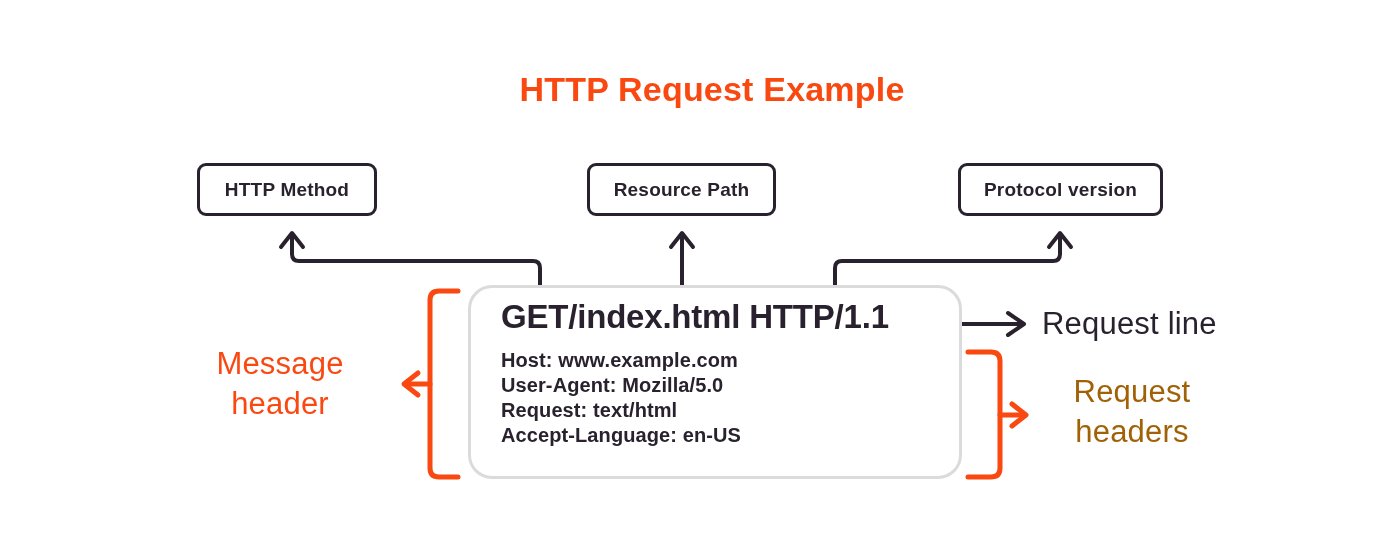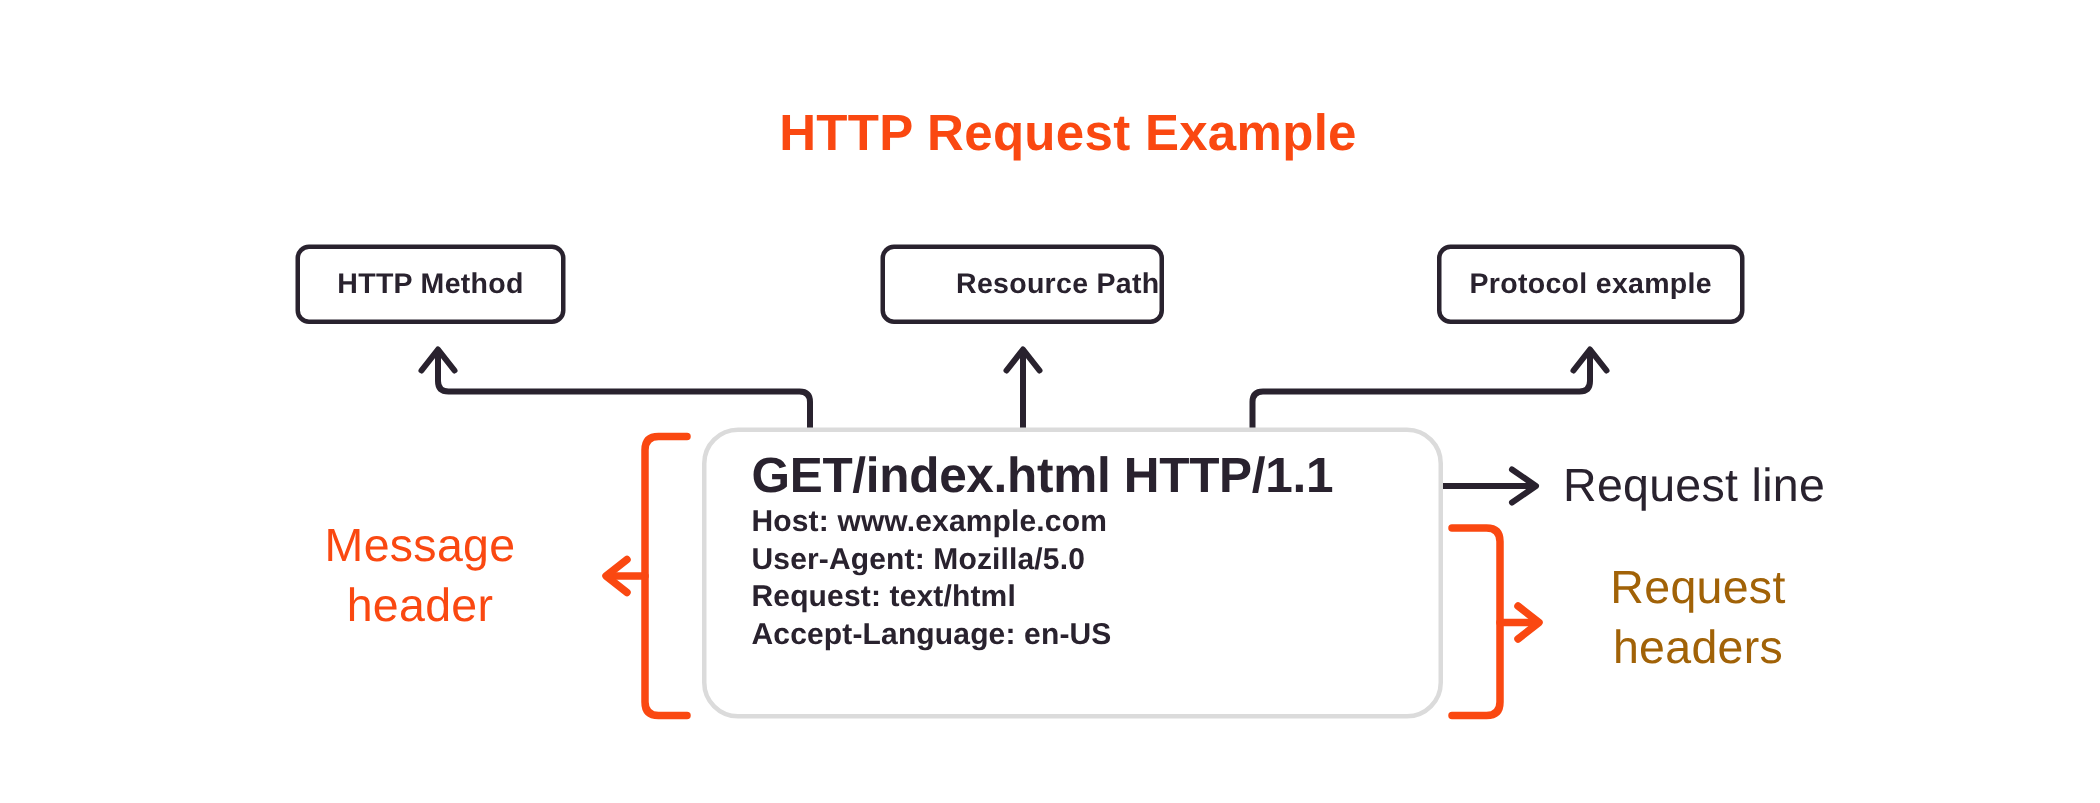--- a/index.html
+++ b/index.html
@@ -36,21 +36,21 @@
     background: #ffffff;
     display: flex;
     align-items: center;
     justify-content: center;
     font-size: 19px;
     font-weight: 600;
     color: #29222E;
     letter-spacing: 0.2px;
   }
   .node-method  { left: 197px; top: 163px; width: 180px; }
-  .node-path    { left: 587px; top: 163px; width: 189px; justify-content: flex-end; }
+  .node-path    { left: 587px; top: 163px; width: 189px; }
   .node-proto   { left: 958px; top: 163px; width: 205px; }
 
   .connectors {
     position: absolute;
     left: 0;
     top: 0;
     width: 1400px;
     height: 535px;
     pointer-events: none;
   }
@@ -75,20 +75,21 @@
     padding: 10px 0 0 30px;
   }
   .reqline {
     font-size: 33px;
     font-weight: 700;
     color: #29222E;
     letter-spacing: -0.2px;
     white-space: nowrap;
   }
   .headers {
+    margin-top: 12px;
     font-size: 20px;
     font-weight: 600;
     color: #29222E;
     line-height: 25px;
     letter-spacing: 0.1px;
   }
   .label {
     position: absolute;
     font-weight: 400;
     letter-spacing: 0.2px;
@@ -126,21 +127,21 @@
 
   <h1 class="title">HTTP Request Example</h1>
 
   <div class="node node-method">
     <span>HTTP Method</span>
   </div>
   <div class="node node-path">
     <span>Resource Path</span>
   </div>
   <div class="node node-proto">
-    <span>Protocol example</span>
+    <span>Protocol version</span>
   </div>
 
   <svg class="connectors" viewBox="0 0 1400 535" xmlns="http://www.w3.org/2000/svg" aria-hidden="true">
 
     <g>
       <path class="dark" d="M540 309 L540 268 Q540 261 533 261 L299 261 Q292 261 292 254 L292 234"></path>
       <path class="dark" d="M281 247 L292 233 L303 247"></path>
     </g>
 
     <g>

